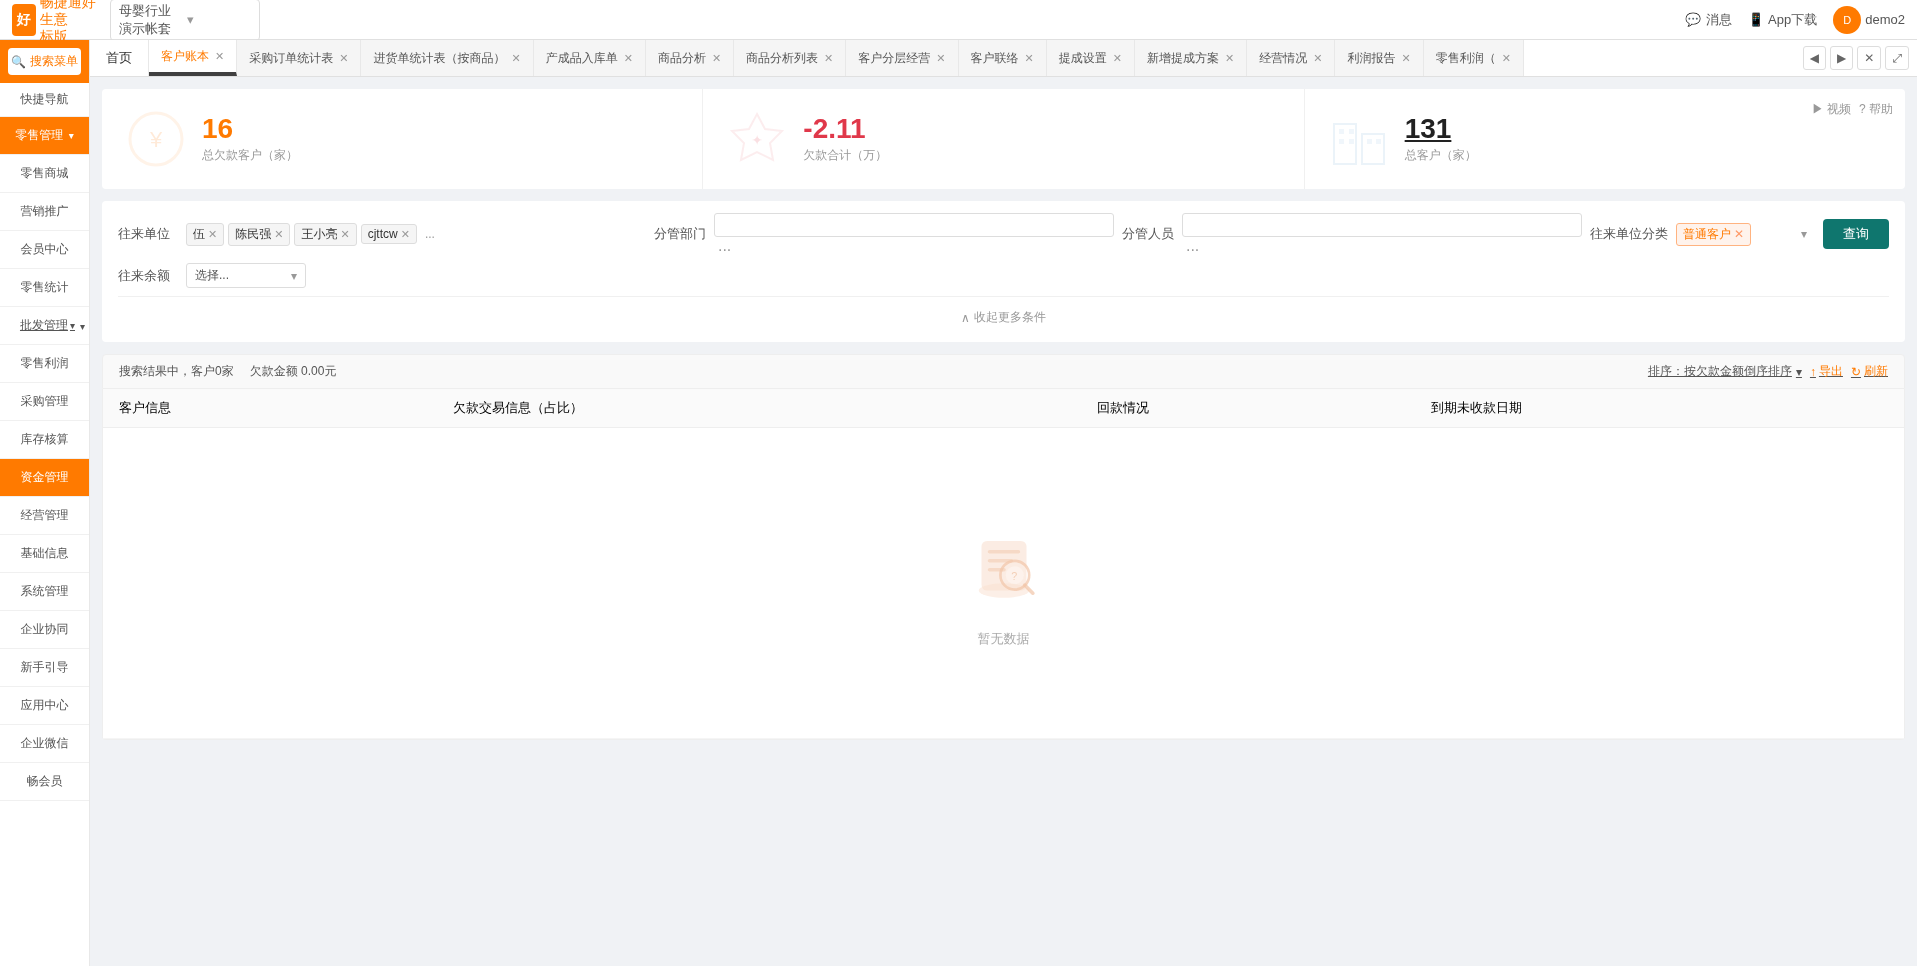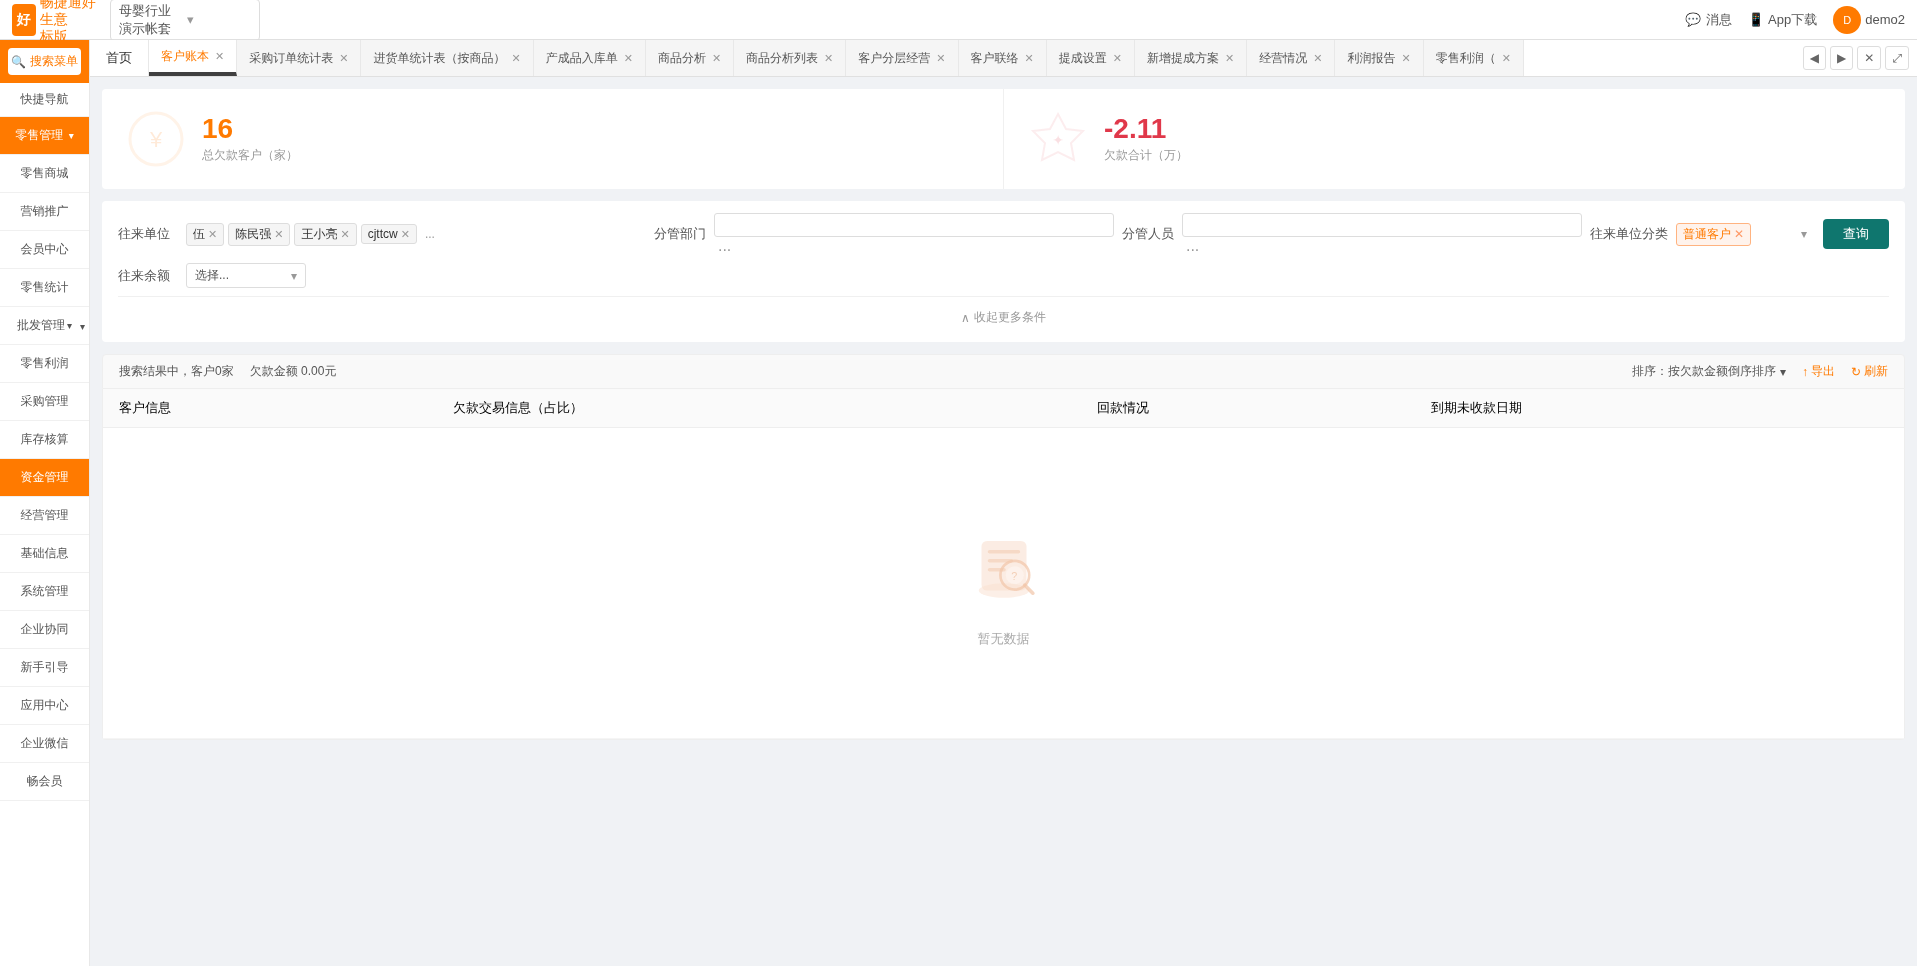--- a/index.html
+++ b/index.html
@@ -77,21 +77,21 @@
     .filter-select .arrow { color: #999; margin-left: auto; }
     .filter-input-wrap { position: relative; flex: 1; max-width: 400px; }
     .filter-input { border: 1px solid #ddd; border-radius: 3px; padding: 4px 28px 4px 8px; font-size: 12px; width: 100%; }
     .filter-dots { color: #999; cursor: pointer; font-size: 16px; padding: 0 4px; }
     .filter-section-divider { border: none; border-top: 1px solid #f0f0f0; margin: 8px 0; }
     .collapse-btn { display: flex; align-items: center; justify-content: center; gap: 4px; color: #999; font-size: 12px; cursor: pointer; padding: 4px 0; }
     .query-btn { background: #0f766e; color: #fff; border: none; border-radius: 4px; padding: 6px 20px; font-size: 13px; cursor: pointer; margin-left: auto; }
 
     
     .result-bar { display: flex; align-items: center; padding: 8px 16px; background: #f9f9f9; border: 1px solid #eee; border-radius: 4px 4px 0 0; font-size: 12px; color: #555; gap: 16px; margin-bottom: 0; }
-    .result-bar-right { margin-left: auto; display: flex; align-items: center; gap: 16px; }
+    .result-bar-right { margin-left: auto; display: flex; align-items: center; gap: 8px; text-decoration: underline; }
     .sort-select { display: flex; align-items: center; gap: 4px; font-size: 12px; color: #555; cursor: pointer; }
     .result-action-btn { display: flex; align-items: center; gap: 3px; font-size: 12px; color: #ff7a00; cursor: pointer; }
 
     
     .data-table { width: 100%; border-collapse: collapse; background: #fff; }
     .data-table th { padding: 10px 16px; text-align: left; font-size: 13px; color: #000000; border-bottom: 1px solid #eee; font-weight: normal; background: #fafafa; }
     .data-table td { padding: 10px 16px; font-size: 13px; color: #333; border-bottom: 1px solid #f5f5f5; }
     .table-wrap { background: #fff; border-radius: 0 0 4px 4px; border: 1px solid #eee; border-top: none; }
 
     
@@ -153,21 +153,21 @@
     </div>
     <div class="sidebar-item">
       <span>营销推广</span>
     </div>
     <div class="sidebar-item">
       <span>会员中心</span>
     </div>
     <div class="sidebar-item">
       <span>零售统计</span>
     </div>
-    <div class="sidebar-item has-arrow" style="display:flex;align-items:center;justify-content:center;gap:2px;">
+    <div class="sidebar-item has-arrow" style="display:flex;align-items:center;justify-content:flex-end;gap:2px;text-decoration:underline;">
       <span>批发管理</span>
       <span style="font-size:10px;">▾</span>
     </div>
     <div class="sidebar-item">
       <span>零售利润</span>
     </div>
     <div class="sidebar-item">
       <span>采购管理</span>
     </div>
     <div class="sidebar-item">
@@ -291,20 +291,42 @@
               <path d="M30 5 L38 20 L55 22 L43 34 L46 51 L30 43 L14 51 L17 34 L5 22 L22 20 Z" fill="none" stroke="#e0384a" stroke-width="2" opacity="0.3"></path>
               <text x="30" y="36" text-anchor="middle" font-size="14" fill="#e0384a" opacity="0.5">✦</text>
             </svg>
           </div>
           <div class="stat-info">
             <span class="stat-number red">-2.11</span>
             <span class="stat-label">欠款合计（万）</span>
           </div>
         </div>
 
+        <div class="stat-item">
+          <div class="stat-icon blue">
+            <svg viewBox="0 0 60 60" width="60" height="60">
+              <rect x="5" y="15" width="22" height="40" fill="none" stroke="#5ba0d0" stroke-width="2" opacity="0.4"></rect>
+              <rect x="33" y="25" width="22" height="30" fill="none" stroke="#5ba0d0" stroke-width="2" opacity="0.4"></rect>
+              <rect x="10" y="20" width="5" height="5" fill="#5ba0d0" opacity="0.3"></rect>
+              <rect x="20" y="20" width="5" height="5" fill="#5ba0d0" opacity="0.3"></rect>
+              <rect x="10" y="30" width="5" height="5" fill="#5ba0d0" opacity="0.3"></rect>
+              <rect x="20" y="30" width="5" height="5" fill="#5ba0d0" opacity="0.3"></rect>
+              <rect x="38" y="30" width="5" height="5" fill="#5ba0d0" opacity="0.3"></rect>
+              <rect x="47" y="30" width="5" height="5" fill="#5ba0d0" opacity="0.3"></rect>
+            </svg>
+          </div>
+          <div class="stat-info">
+            <span class="stat-number black">131</span>
+            <span class="stat-label">总客户（家）</span>
+          </div>
+          <div class="stat-help">
+            <span class="stat-help-btn">▶ 视频</span>
+            <span class="stat-help-btn">? 帮助</span>
+          </div>
+        </div>
       </div>
 
       <div class="filter-section">
 
         <div class="filter-row">
           <span class="filter-label">往来单位</span>
           <div class="filter-tags">
             <div class="filter-tag">
               <span>伍</span>
               <span class="tag-x">✕</span>

